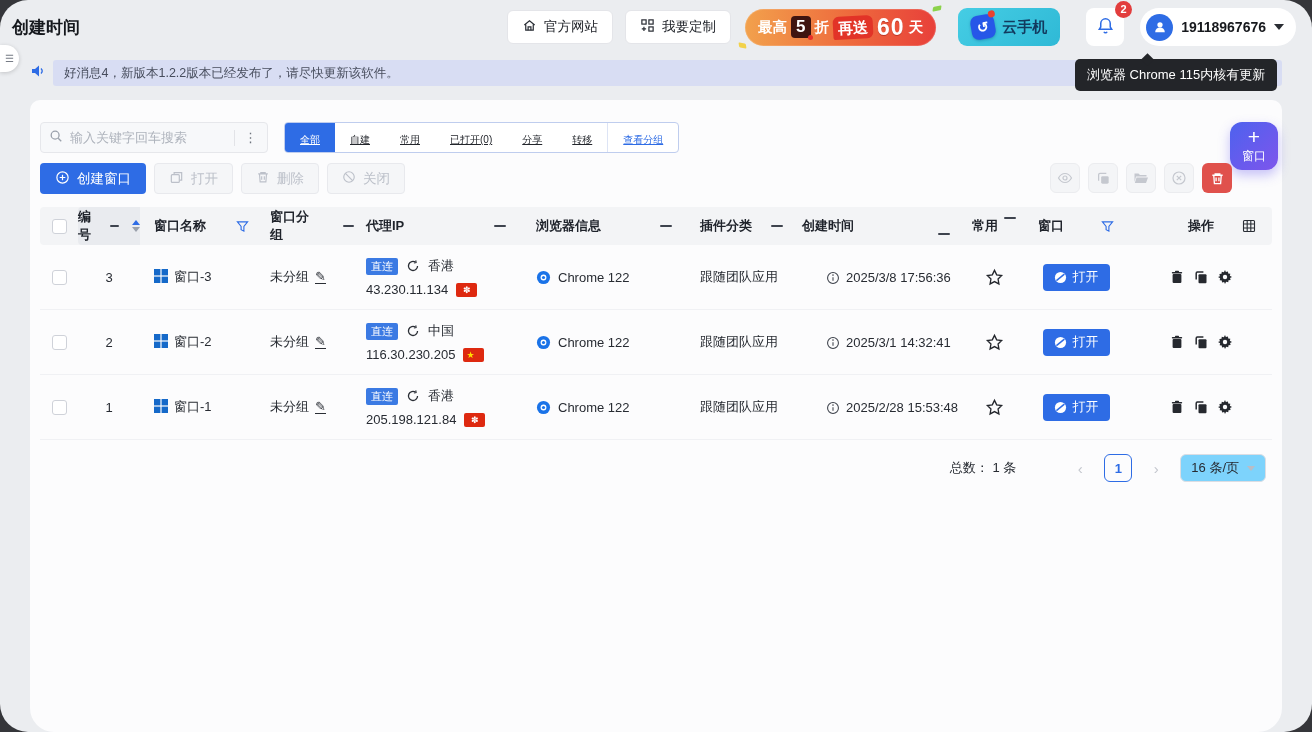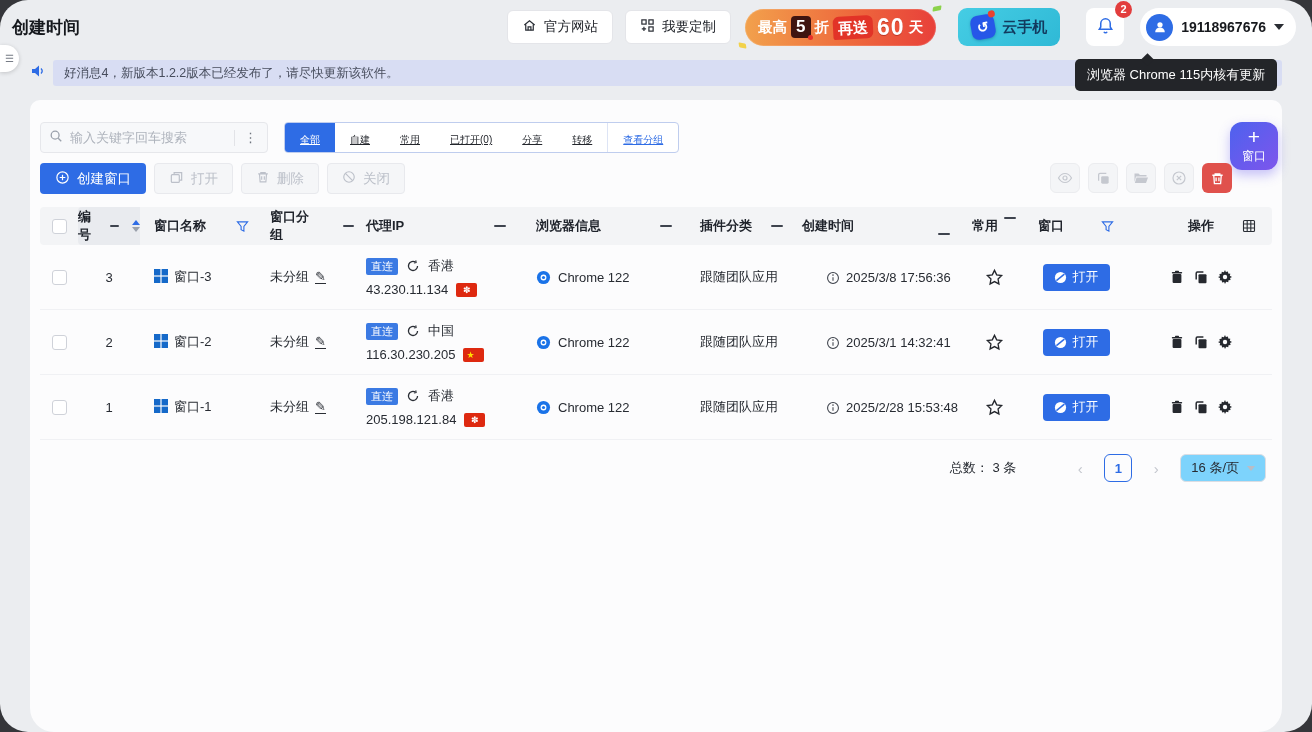--- a/index.html
+++ b/index.html
@@ -657,21 +657,21 @@
               </svg>
             </span>
         </div>
       </div>
 
     </div>
 
     <div class="tfoot">
       <span class="total">
         <span>总数：</span>
-        <span>3 条</span>
+        <span>1 条</span>
       </span>
       <span class="pg-arrow">‹</span>
       <span class="pg-cur">1</span>
       <span class="pg-arrow">›</span>
       <span class="pg-size">
         <span>16 条/页</span>
         <span class="chev"></span>
       </span>
     </div>
 

